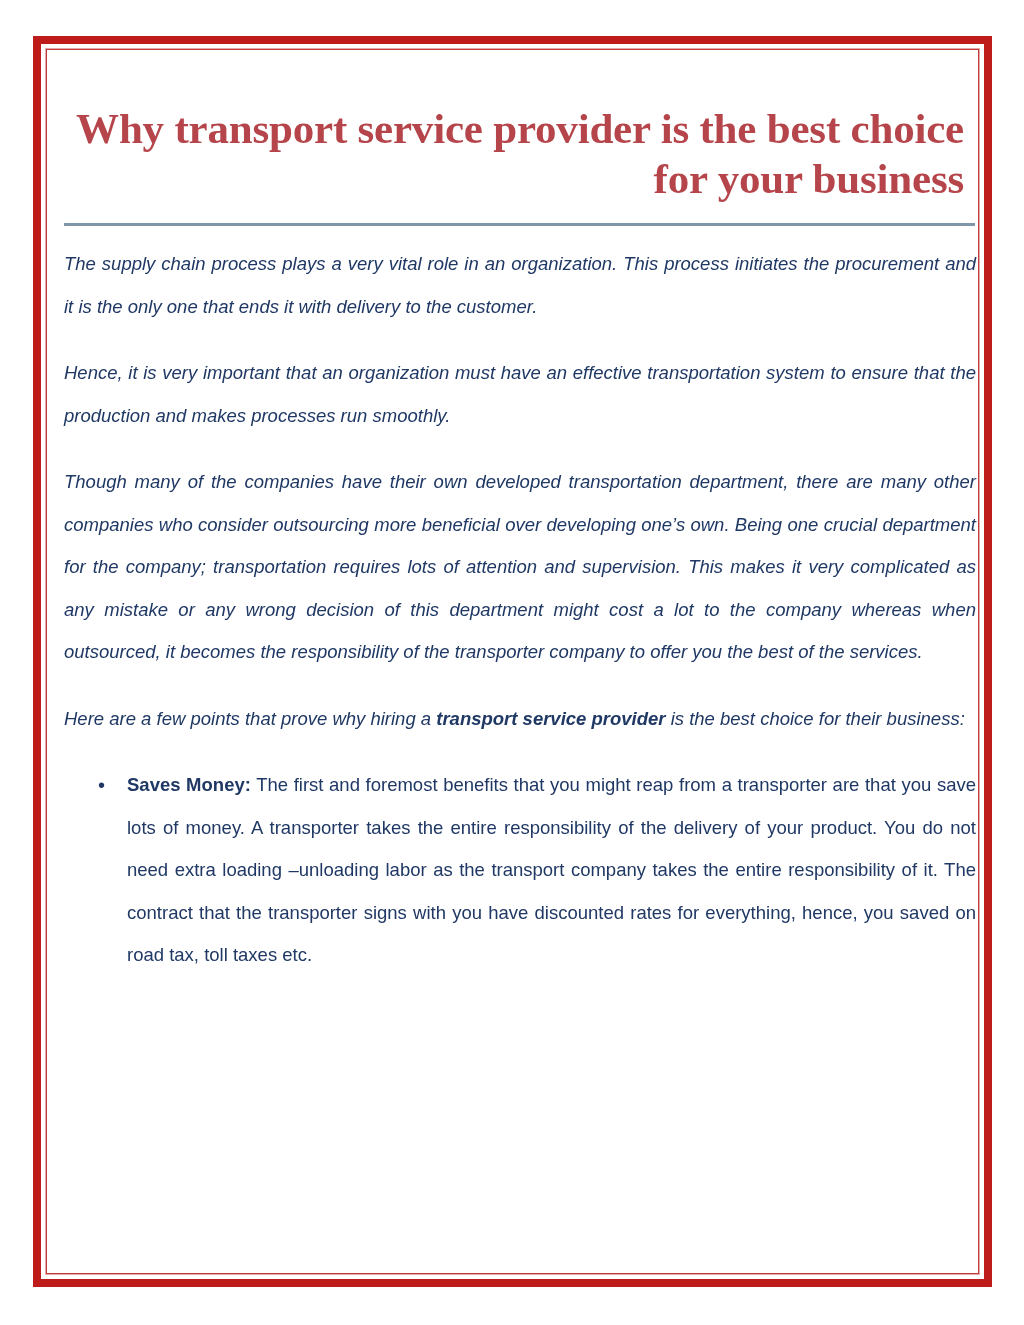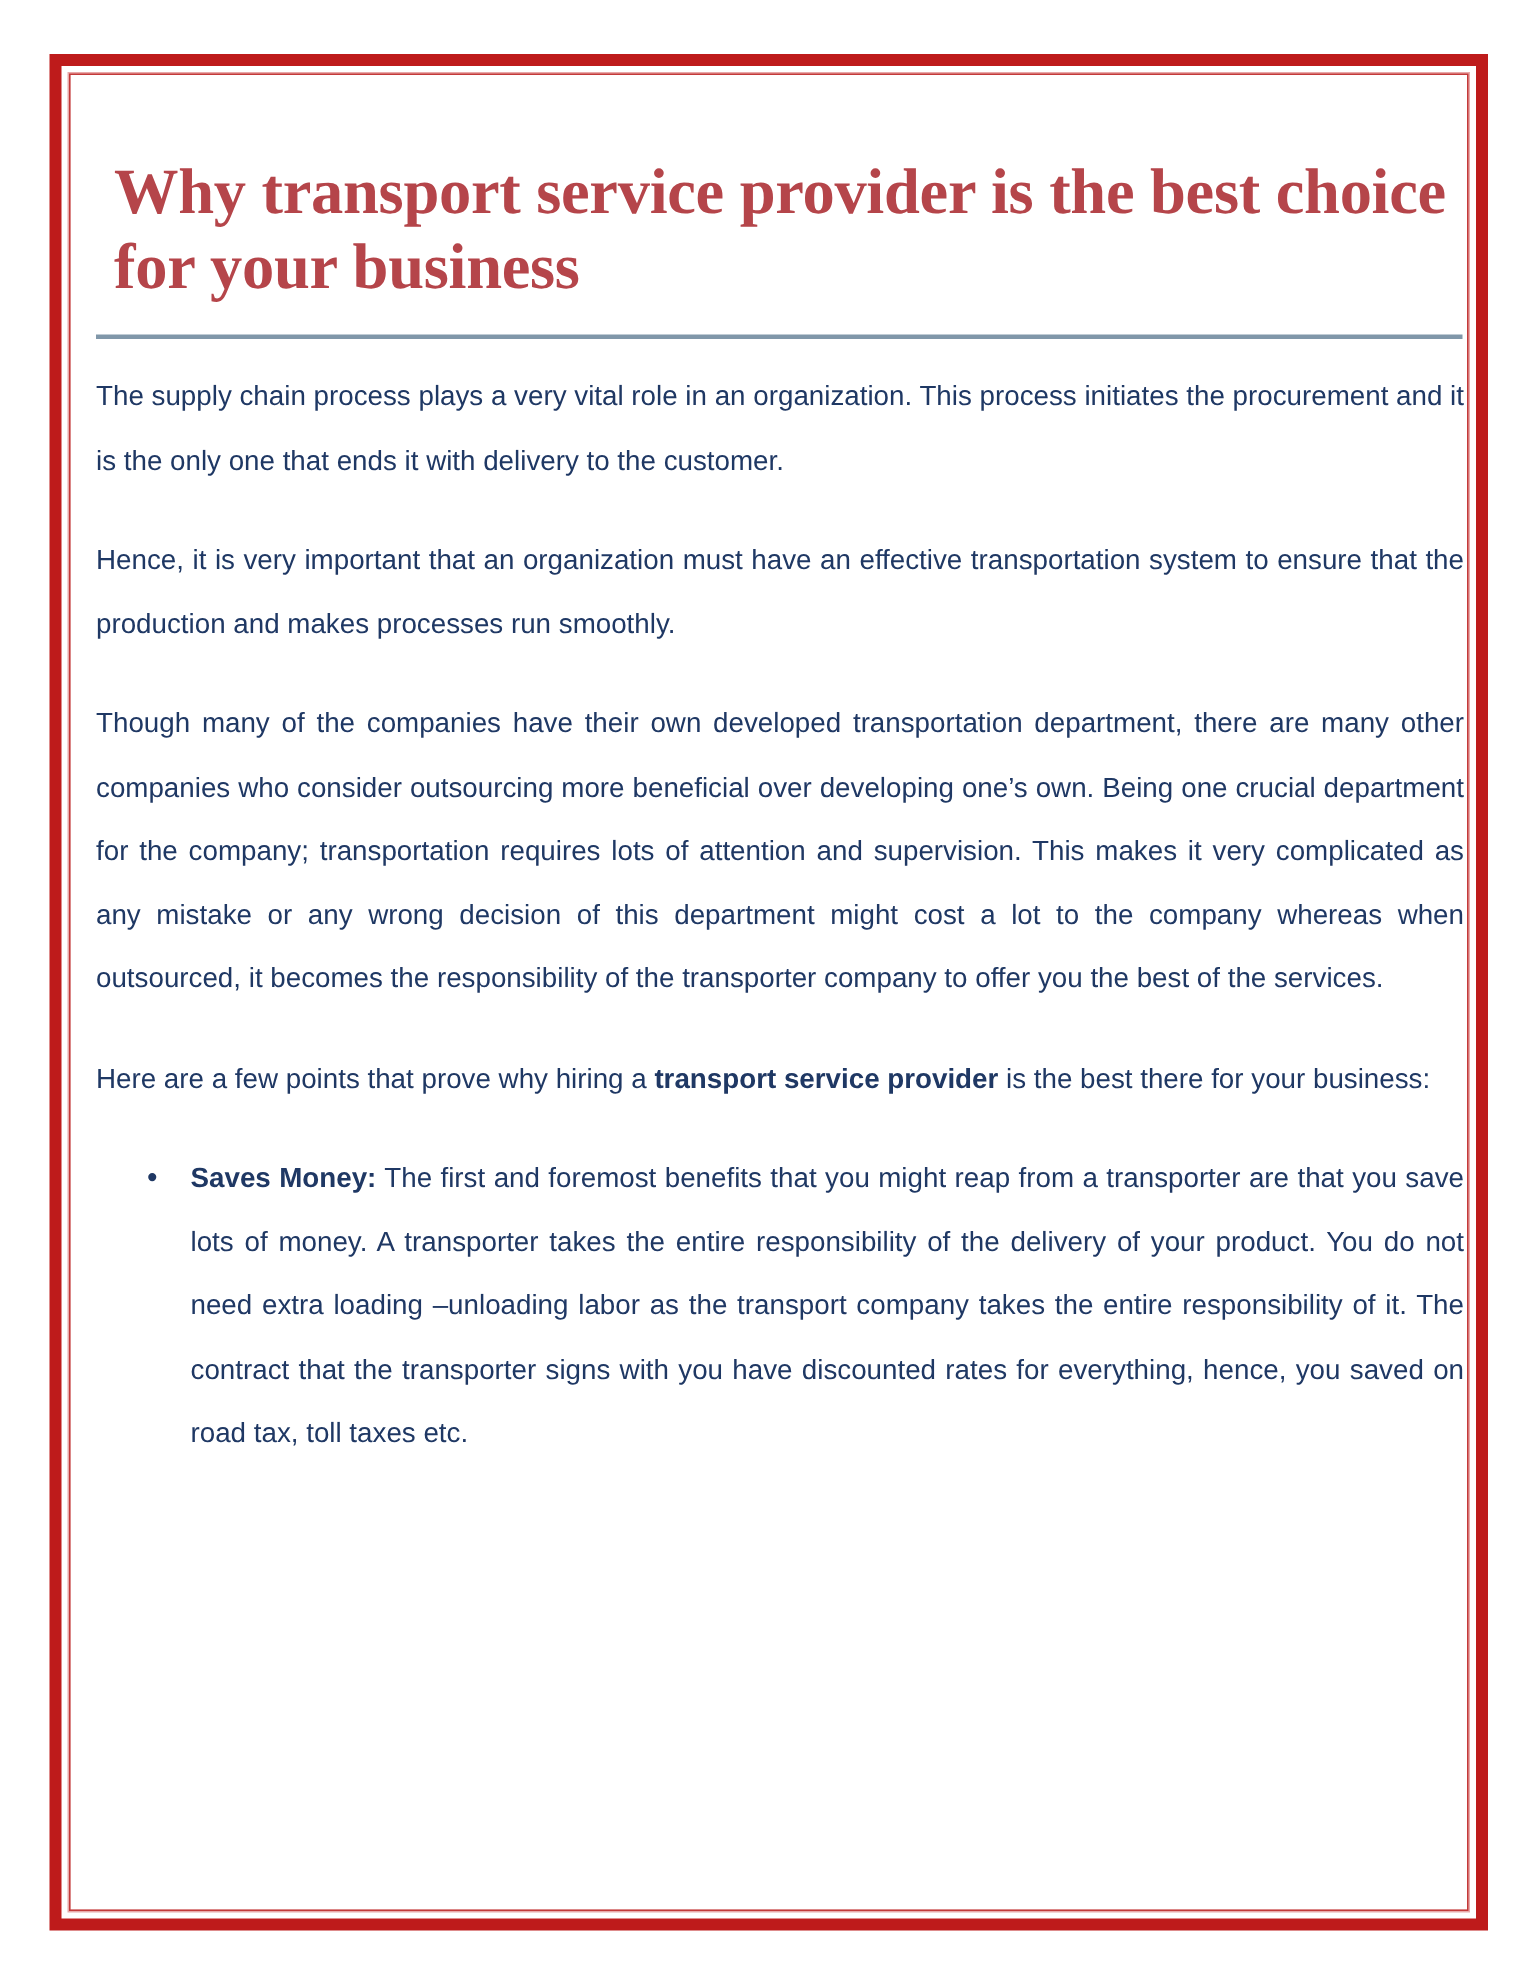--- a/index.html
+++ b/index.html
@@ -56,21 +56,21 @@
   .content {
     position: absolute;
     left: 64px;
     top: 104px;
     width: 912px;
   }
 
   .doc-title {
     margin: 0;
     padding: 0 12px;
-    text-align: left;
+    text-align: right;
     color: #B5454A;
     font-family: "Liberation Serif", "DejaVu Serif", serif;
     font-weight: bold;
     font-size: 43px;
     line-height: 50px;
     letter-spacing: -0.2px;
   }
 
   .title-rule {
     margin: 19px 0 0 0;
@@ -85,20 +85,21 @@
   }
 
   p.para {
     margin: 0 0 24px 0;
     color: #1F3864;
     font-size: 18.5px;
     line-height: 42.5px;
     text-align: justify;
     text-justify: inter-word;
     font-weight: normal;
+    font-style: italic;
   }
 
   p.para:last-child {
     margin-bottom: 0;
   }
 
   .bold {
     font-weight: bold;
   }
 
@@ -146,21 +147,21 @@
     <hr class="title-rule">
 
     <div class="body-block">
 
       <p class="para">The supply chain process plays a very vital role in an organization. This process initiates the procurement and it is the only one that ends it with delivery to the customer.</p>
 
       <p class="para">Hence, it is very important that an organization must have an effective transportation system to ensure that the production and makes processes run smoothly.</p>
 
       <p class="para">Though many of the companies have their own developed transportation department, there are many other companies who consider outsourcing more beneficial over developing one’s own. Being one crucial department for the company; transportation requires lots of attention and supervision. This makes it very complicated as any mistake or any wrong decision of this department might cost a lot to the company whereas when outsourced, it becomes the responsibility of the transporter company to offer you the best of the services.</p>
 
-      <p class="para"><span>Here are a few points that prove why hiring a </span><span class="bold">transport service provider</span><span> is the best there for your business:</span></p>
+      <p class="para"><span>Here are a few points that prove why hiring a </span><span class="bold">transport service provider</span><span> is the best choice for their business:</span></p>
 
       <ul class="bullets">
         <li class="bullet-item"><span class="bullet-marker">•</span><span class="bold">Saves Money:</span><span> The first and foremost benefits that you might reap from a transporter are that you save lots of money. A transporter takes the entire responsibility of the delivery of your product. You do not need extra loading –unloading labor as the transport company takes the entire responsibility of it. The contract that the transporter signs with you have discounted rates for everything, hence, you saved on road tax, toll taxes etc.</span></li>
       </ul>
 
     </div>
   </div>
 </div>
 
 </body></html>

